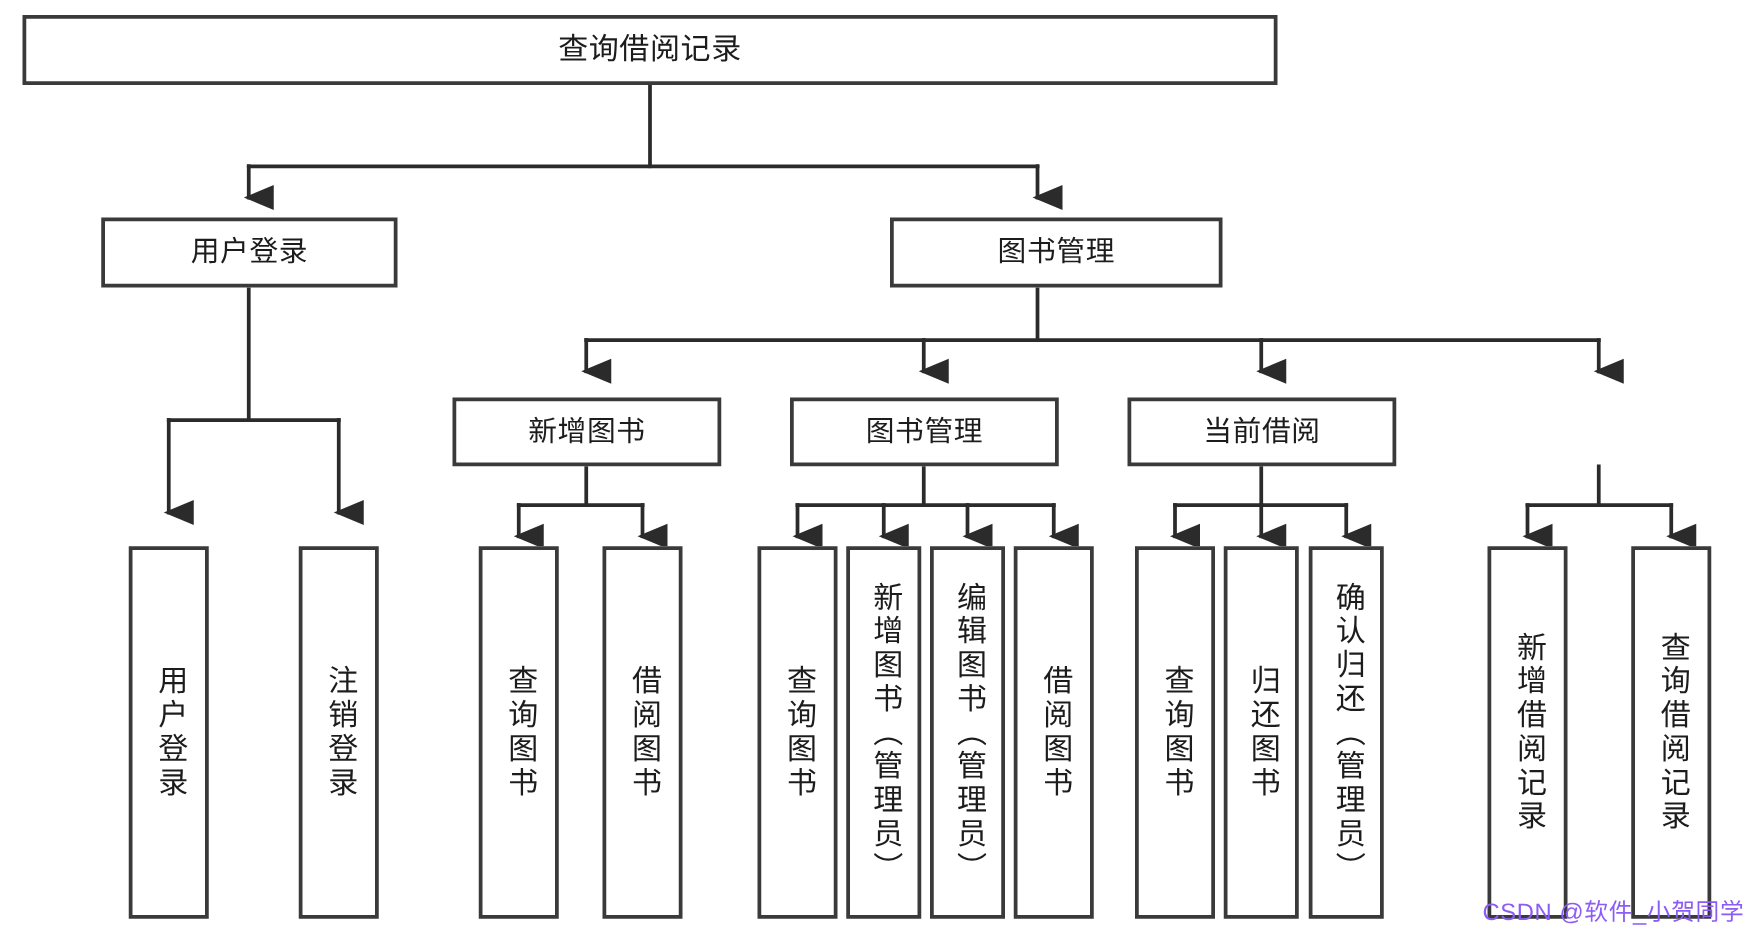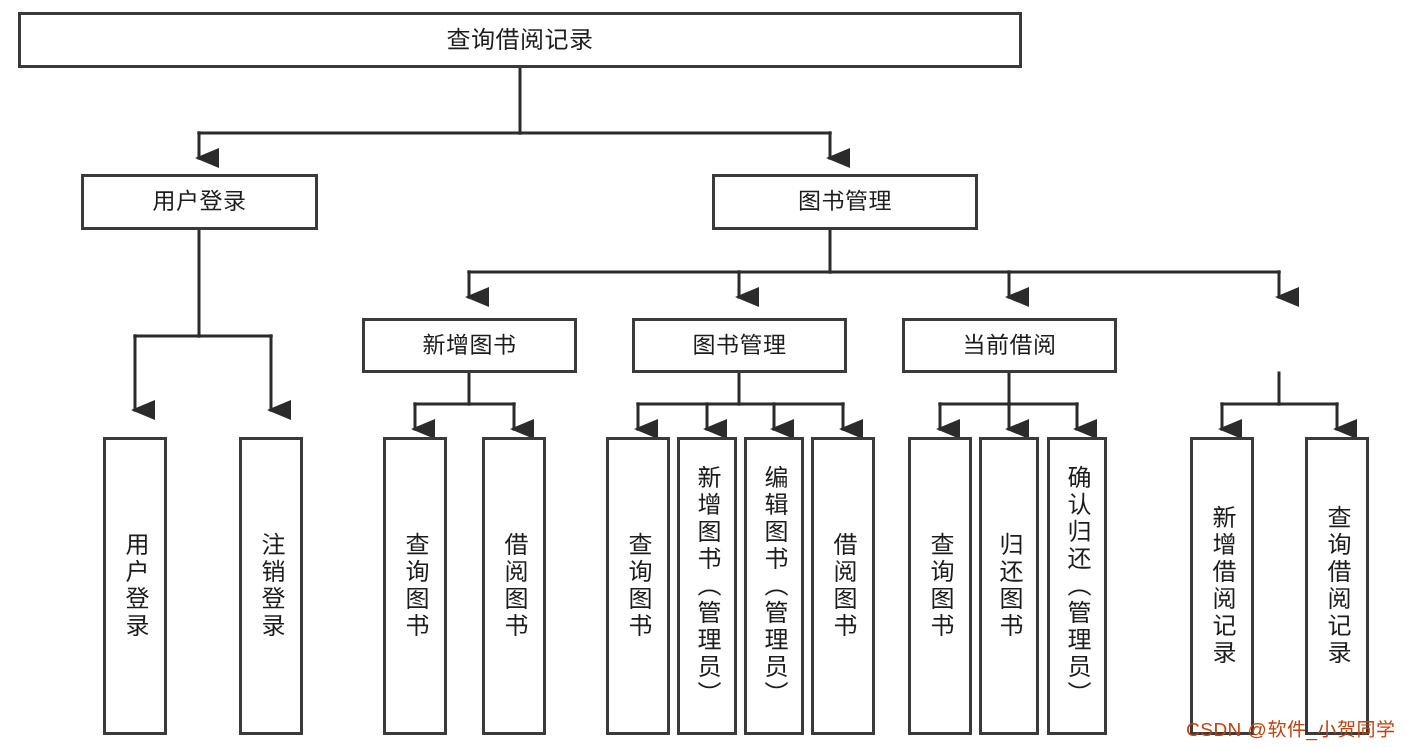--- a/index.html
+++ b/index.html
@@ -63,21 +63,21 @@
     font-size: 24px;
     letter-spacing: 3px;
     line-height: 1;
     white-space: nowrap;
   }
   .watermark {
     position: absolute;
     left: 1186px;
     top: 714px;
     font-size: 19px;
-    color: #c2410c;
+    color: #8b5cf6;
     letter-spacing: 0.5px;
     white-space: nowrap;
     font-family: "Liberation Sans", "DejaVu Sans", sans-serif;
   }
 </style>
 </head>
 <body>
 
 <div id="canvas">
 

